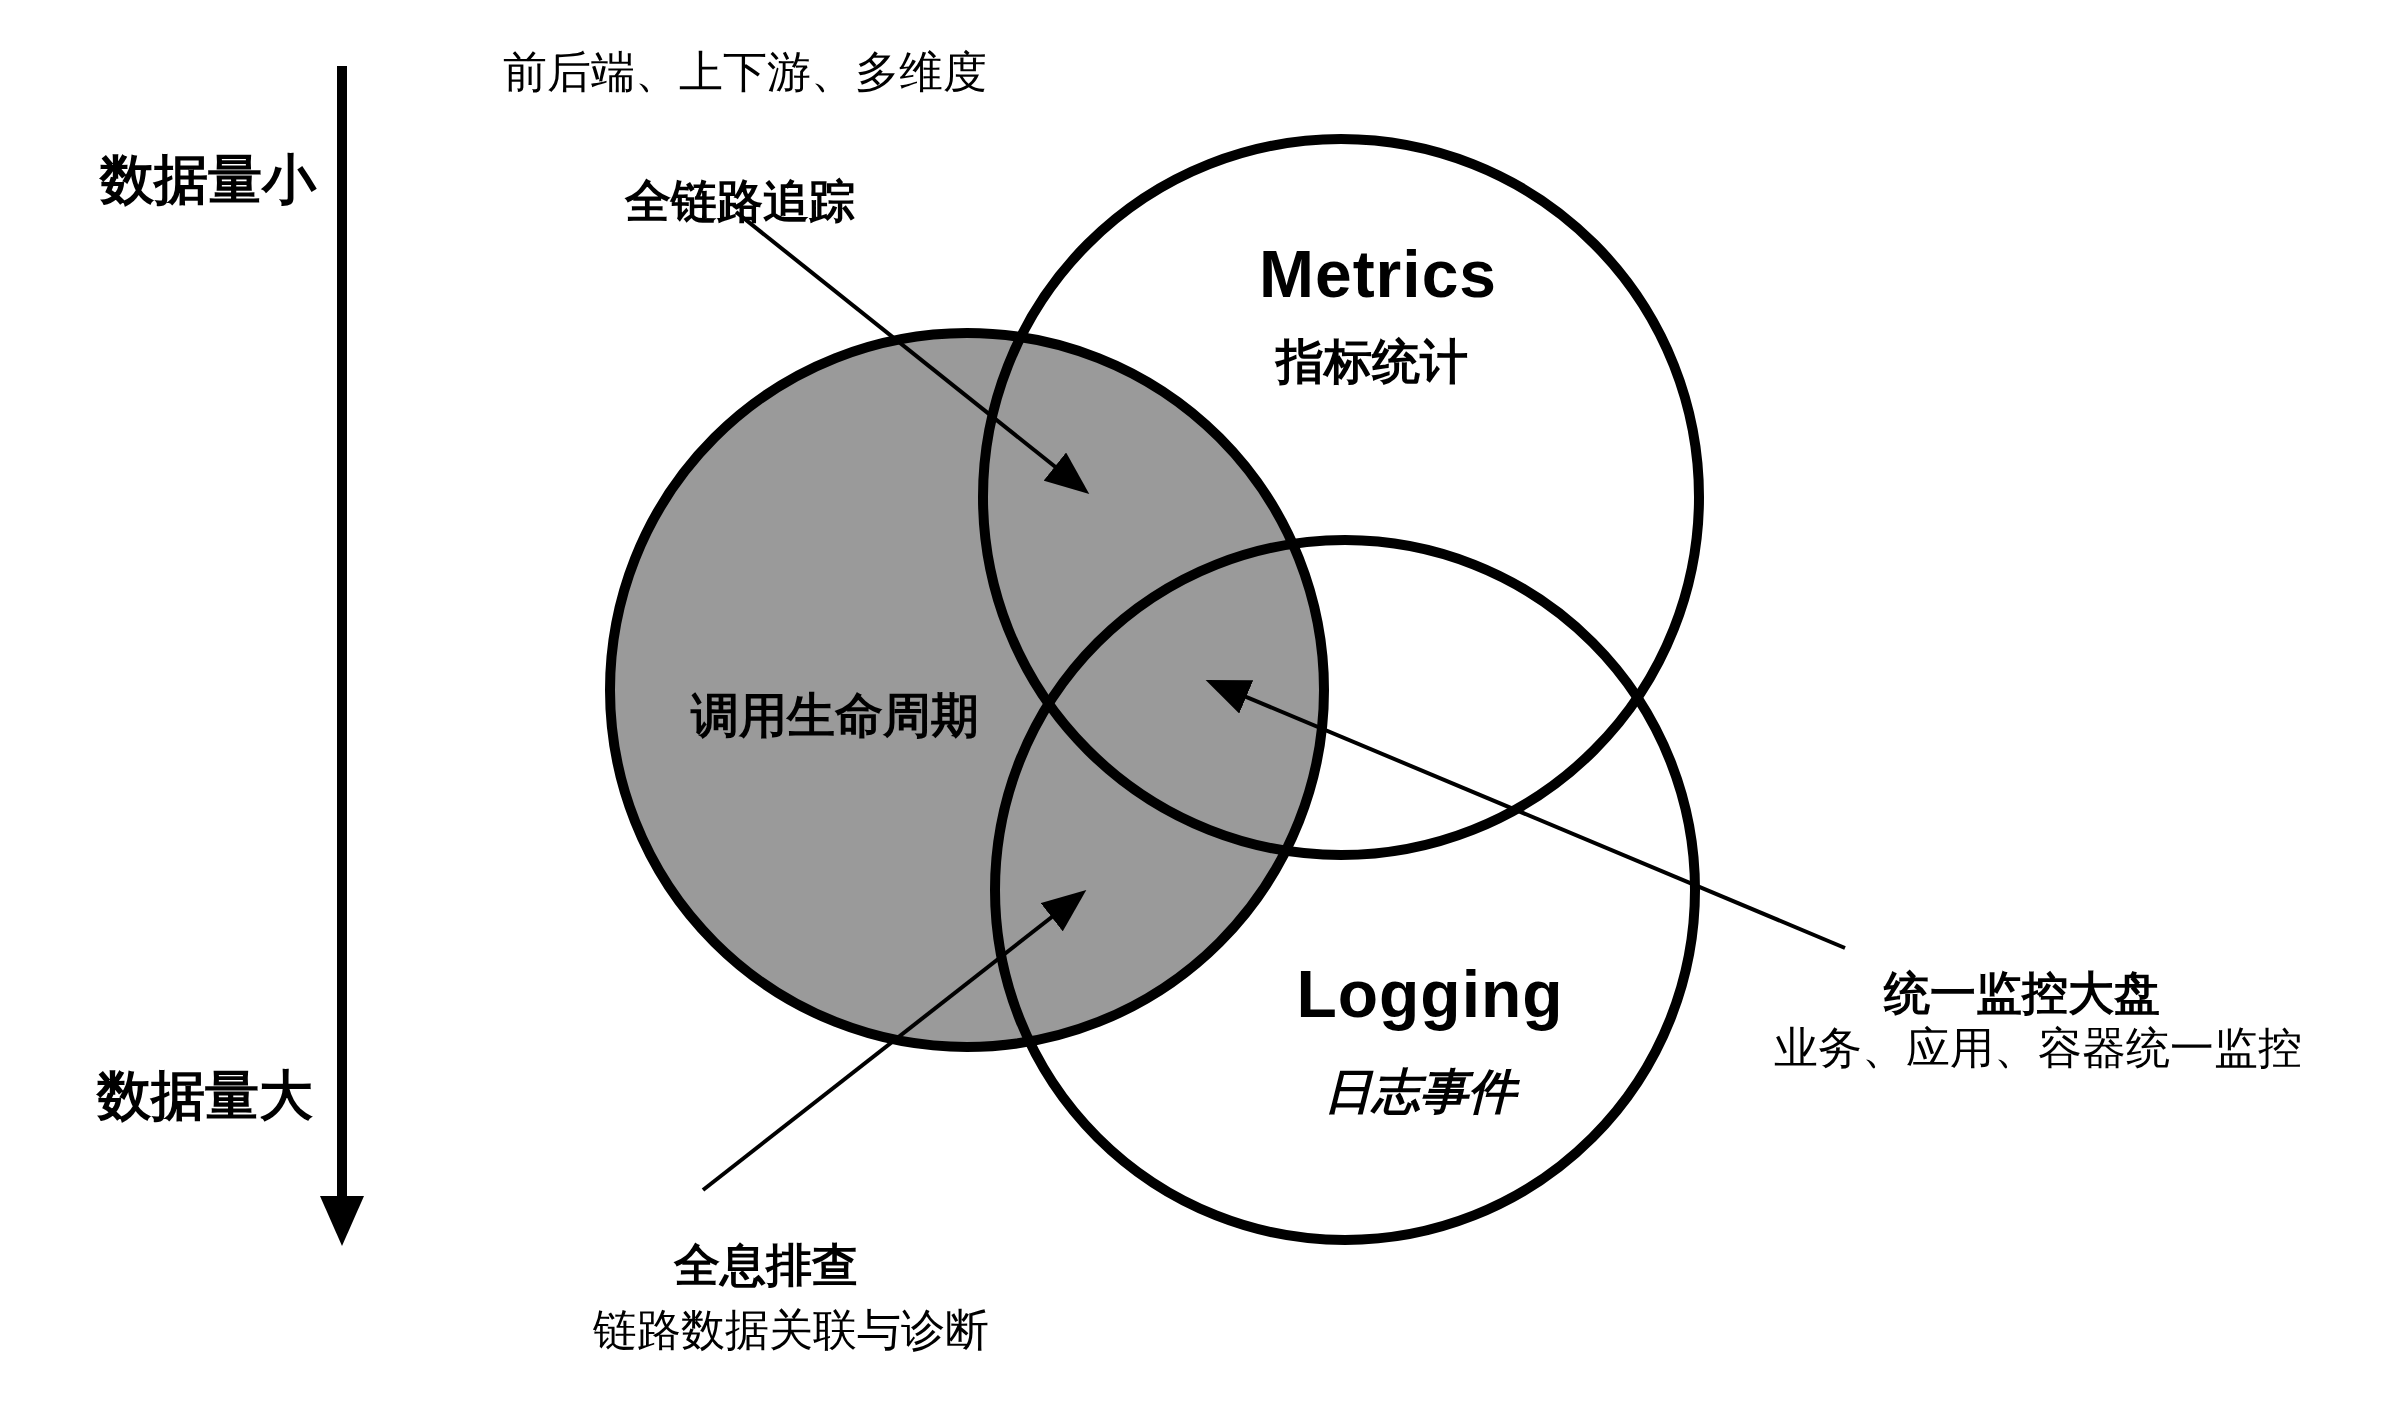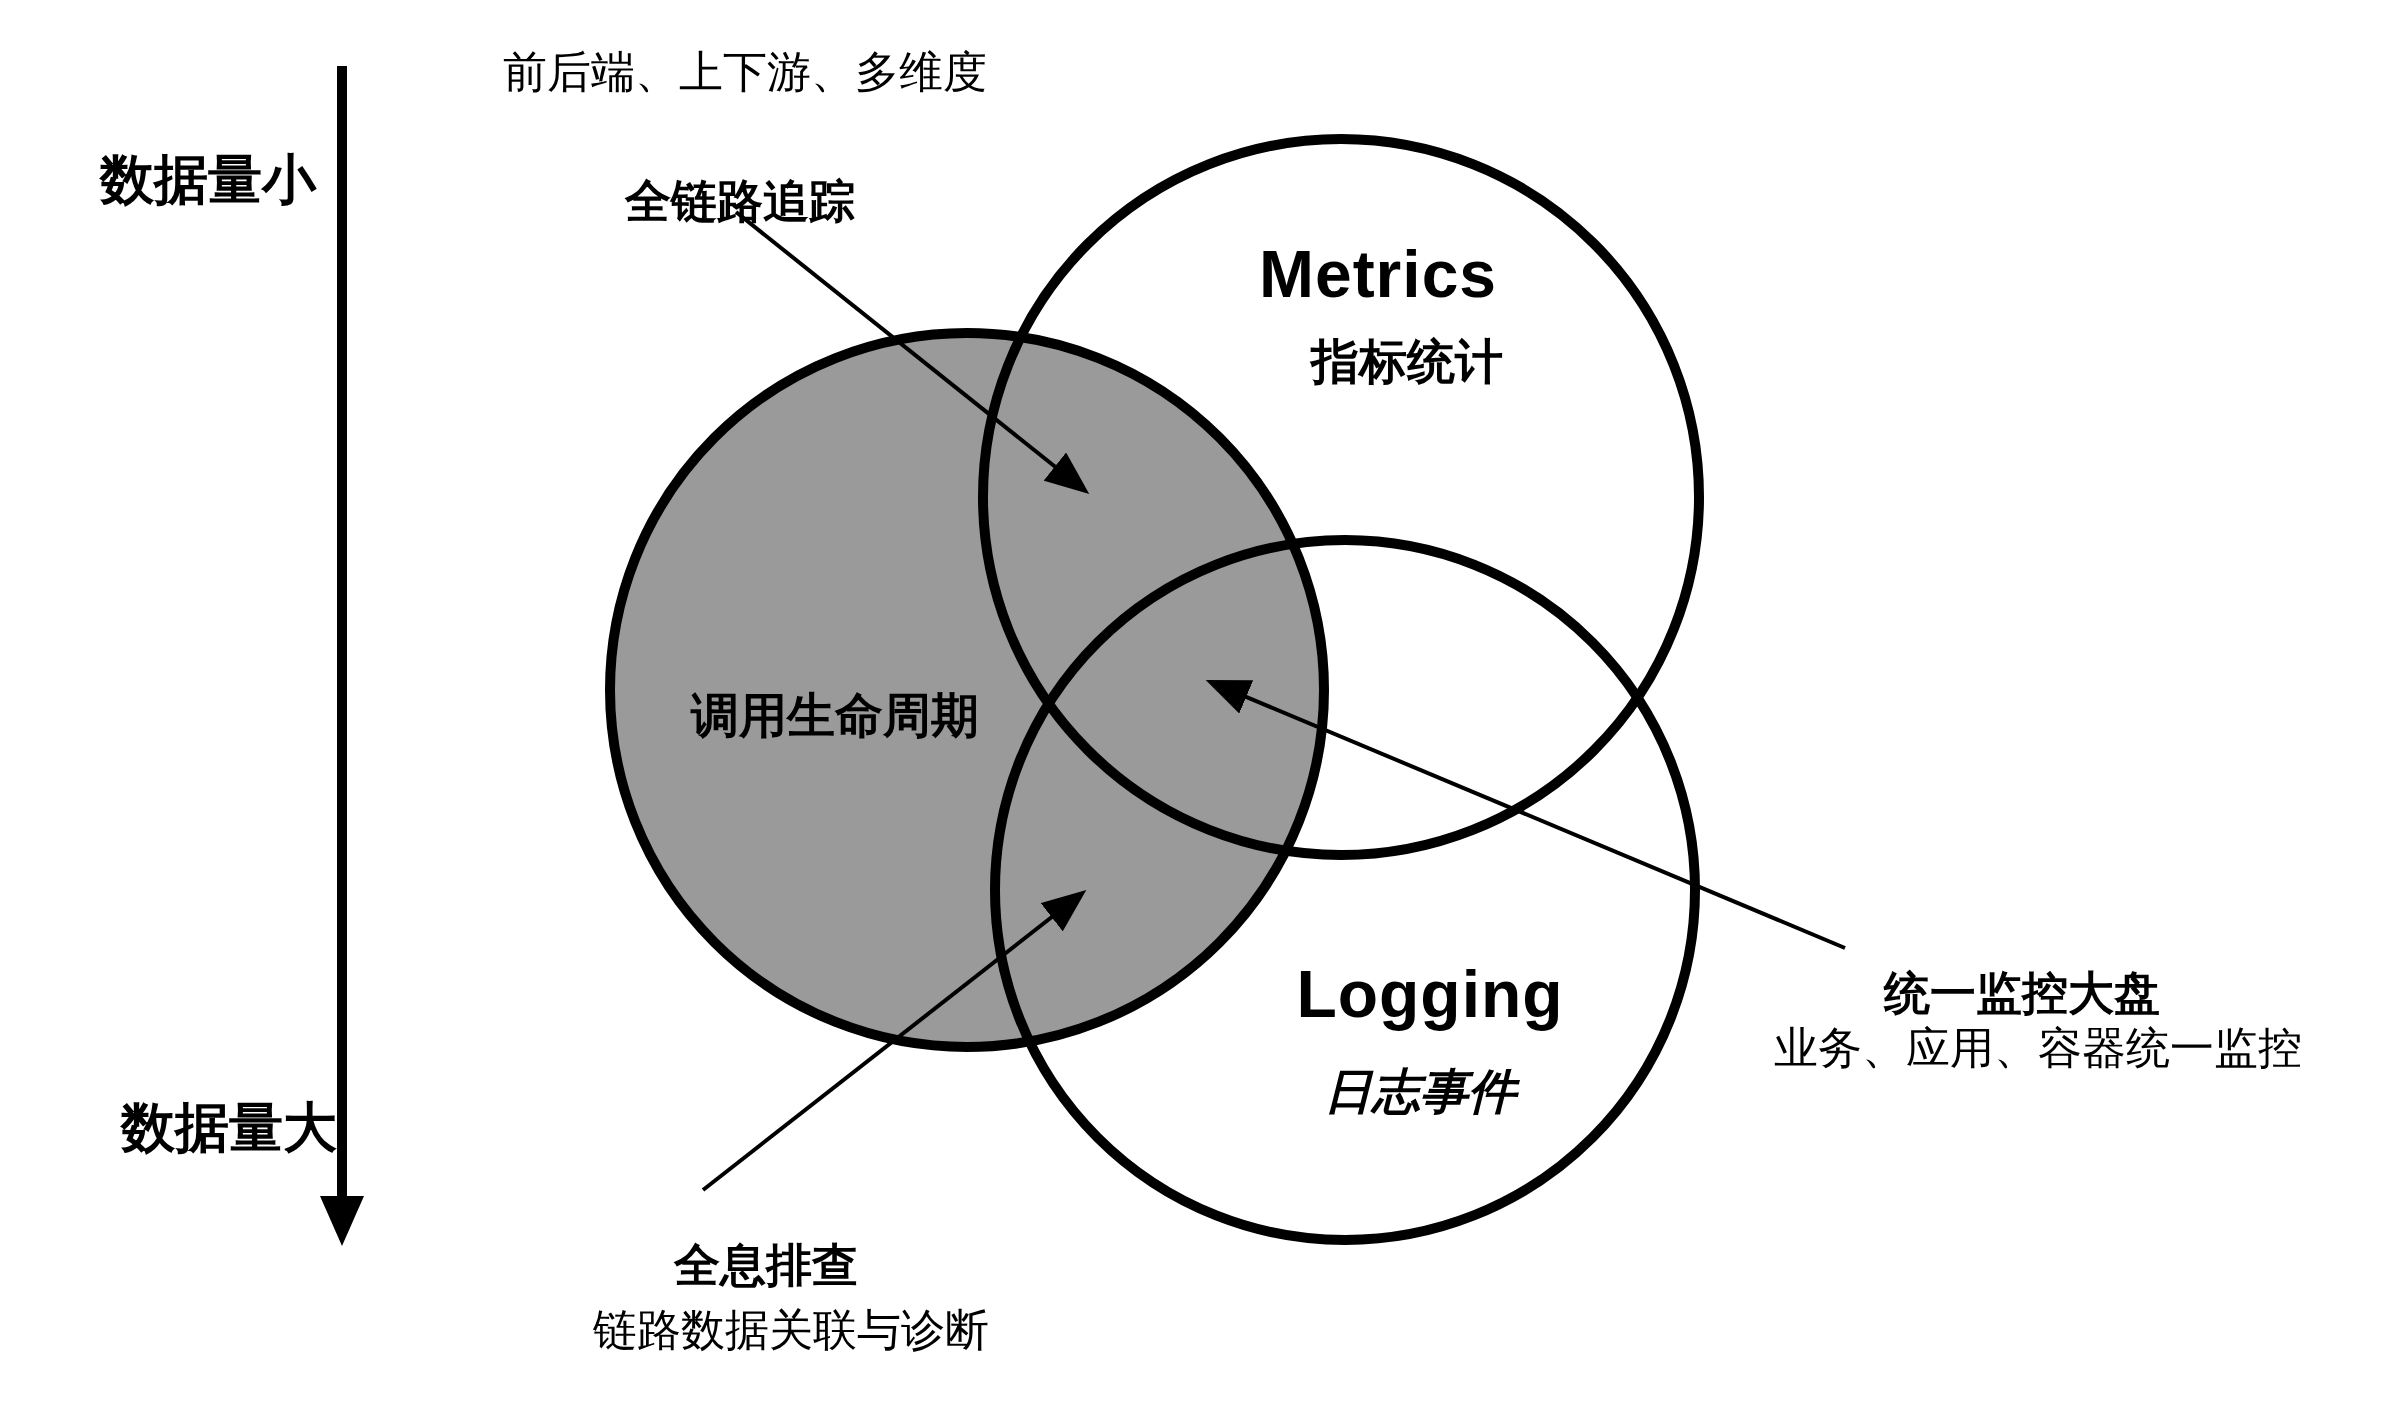--- a/index.html
+++ b/index.html
@@ -66,27 +66,27 @@
     <circle class="venn-circle filled" cx="967" cy="690" r="357"></circle>
     <circle class="venn-circle" cx="1341" cy="497" r="358"></circle>
     <circle class="venn-circle" cx="1345" cy="890" r="350"></circle>
 
     <line class="callout-line" x1="736" y1="212" x2="1083" y2="489" marker-end="url(#arrowhead)"></line>
     <line class="callout-line" x1="1845" y1="948" x2="1213" y2="683" marker-end="url(#arrowhead)"></line>
     <line class="callout-line" x1="703" y1="1190" x2="1080" y2="895" marker-end="url(#arrowhead)"></line>
   </svg>
 
   <div class="txt axis-label" style="left:208px; top:150px;">数据量小</div>
-  <div class="txt axis-label" style="left:205px; top:1098px;margin-left:24px;">数据量大</div>
+  <div class="txt axis-label" style="left:205px; top:1066px;">数据量大</div>
 
   <div class="txt callout-note" style="left:745px; top:48px;text-align:center;">前后端、上下游、多维度</div>
   <div class="txt callout-title" style="left:740px; top:136px;">全链路追踪</div>
 
   <div class="txt circle-title" style="left:1378px; top:238px;">Metrics</div>
-  <div class="txt circle-sub" style="left:1372px; top:336px;margin-left:35px;">指标统计</div>
+  <div class="txt circle-sub" style="left:1372px; top:336px;">指标统计</div>
 
   <div class="txt circle-sub" style="left:835px; top:690px;">调用生命周期</div>
 
   <div class="txt circle-title" style="left:1430px; top:958px;">Logging</div>
   <div class="txt circle-sub" style="left:1420px; top:1066px;font-style:italic;">日志事件</div>
 
   <div class="txt callout-note" style="left:2038px; top:1024px;">业务、应用、容器统一监控</div>
   <div class="txt callout-title" style="left:2022px; top:928px;">统一监控大盘</div>
 
   <div class="txt callout-title" style="left:766px; top:1200px;text-align:center;">全息排查</div>

